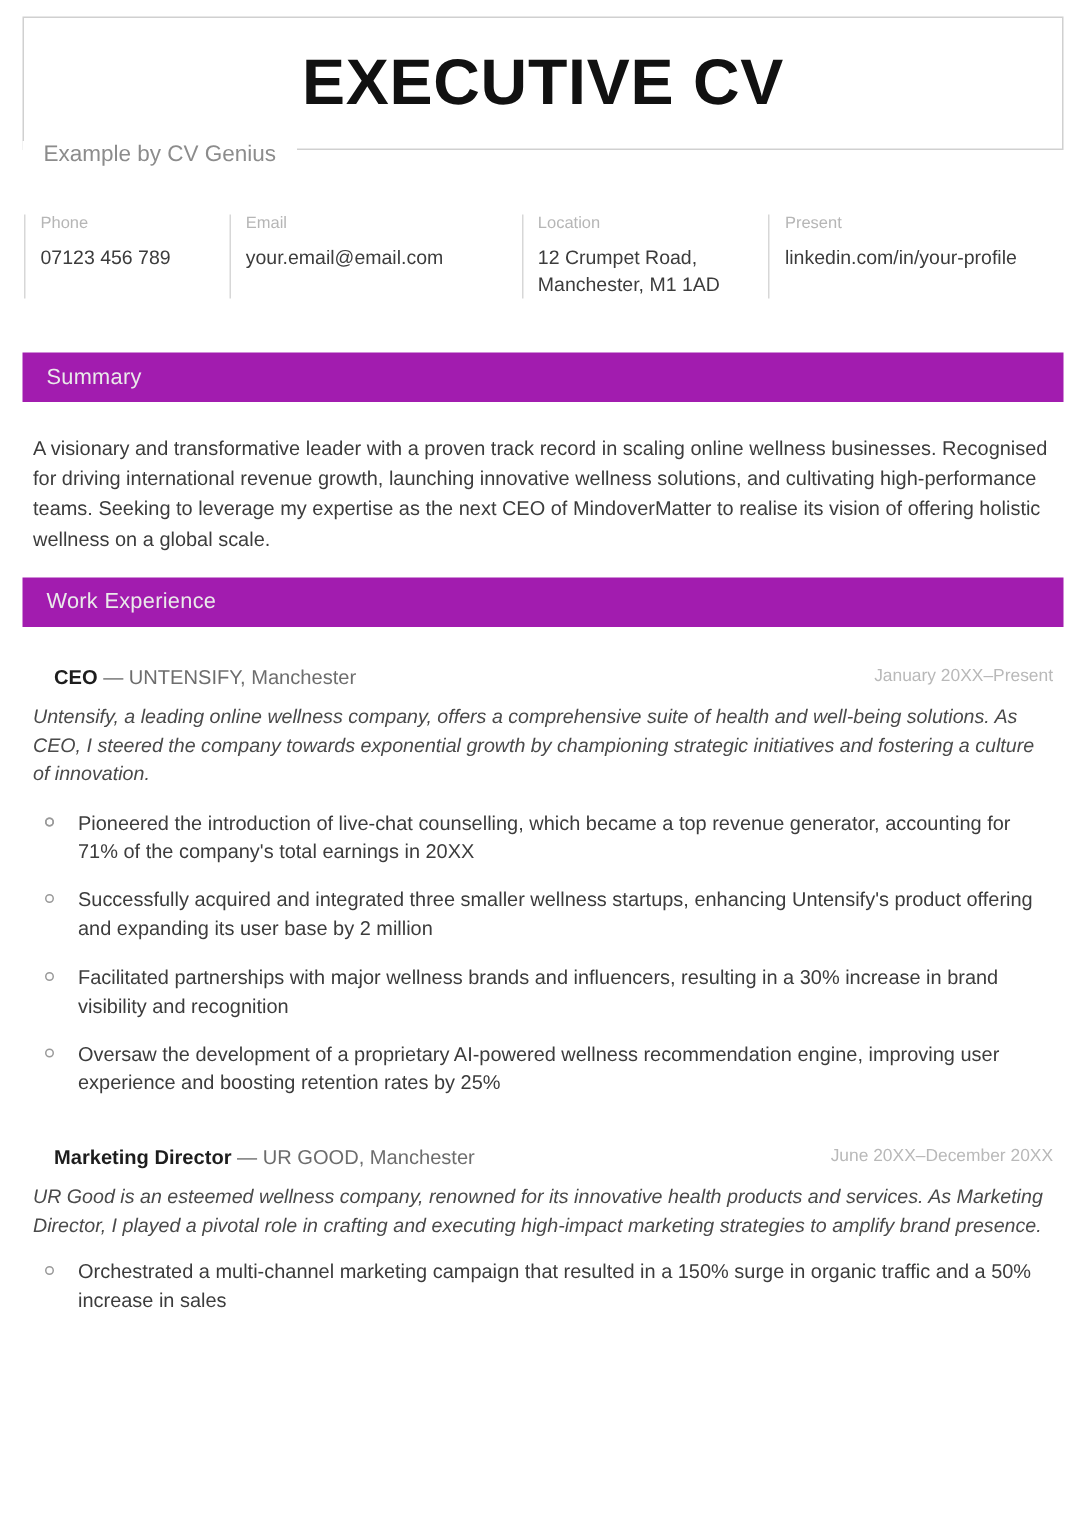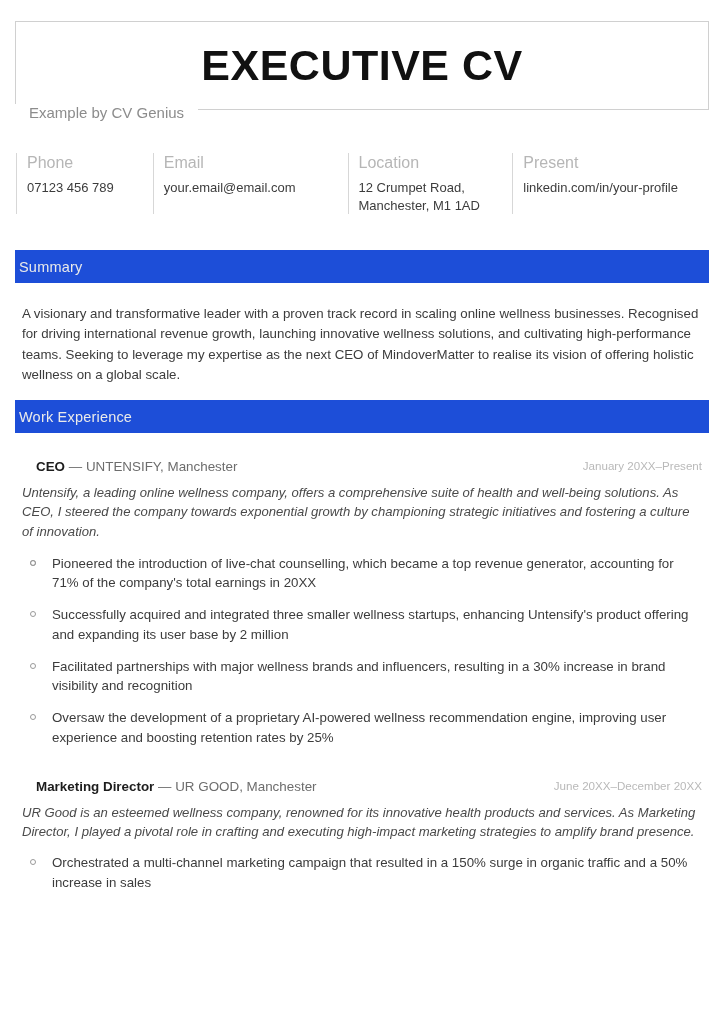--- a/index.html
+++ b/index.html
@@ -19,21 +19,21 @@
     position: relative;
     width: 724px;
     height: 1024px;
     box-sizing: border-box;
     padding: 0 15px;
   }
 
   
   .header-block {
     position: relative;
-    margin-top: 21px;
+    margin-top: 11px;
   }
   .header-box {
     border: 1px solid #d0d0d0;
     height: 89px;
     display: flex;
     align-items: center;
     justify-content: center;
     box-sizing: border-box;
   }
   .cv-title {
@@ -73,39 +73,39 @@
     box-sizing: border-box;
     padding-left: 10px;
     border-left: 1px solid #d7d7d7;
     min-height: 56px;
   }
   .contact-col.c0 { width: 137px; }
   .contact-col.c1 { width: 195px; }
   .contact-col.c2 { width: 165px; }
   .contact-col.c3 { width: 197px; }
   .contact-label {
-    font-size: 16px;
+    font-size: 11px;
     color: #b6b6b6;
     line-height: 1.2;
     margin-bottom: 7px;
   }
   .contact-value {
     font-size: 13px;
     color: #3c3c3c;
     line-height: 1.35;
     white-space: pre-line;
   }
 
   
   .section-bar {
-    background: #1d4ed8;
+    background: #a21caf;
     height: 33px;
     display: flex;
     align-items: center;
-    padding-left: 4px;
+    padding-left: 16px;
     box-sizing: border-box;
   }
   .section-bar-label {
     color: #eaeaea;
     font-size: 14.5px;
     letter-spacing: 0.2px;
   }
   .section-summary { margin-top: 36px; }
   .section-work { margin-top: 15px; }
 

